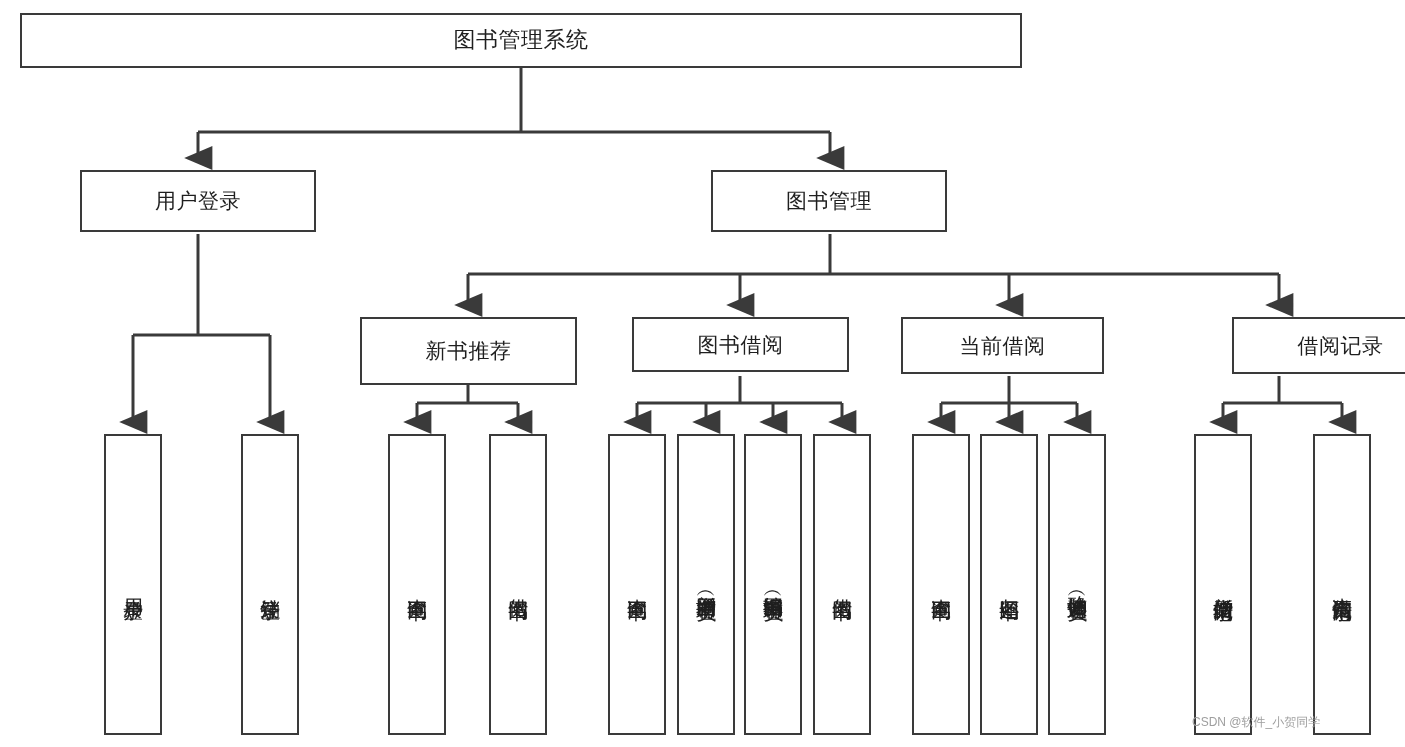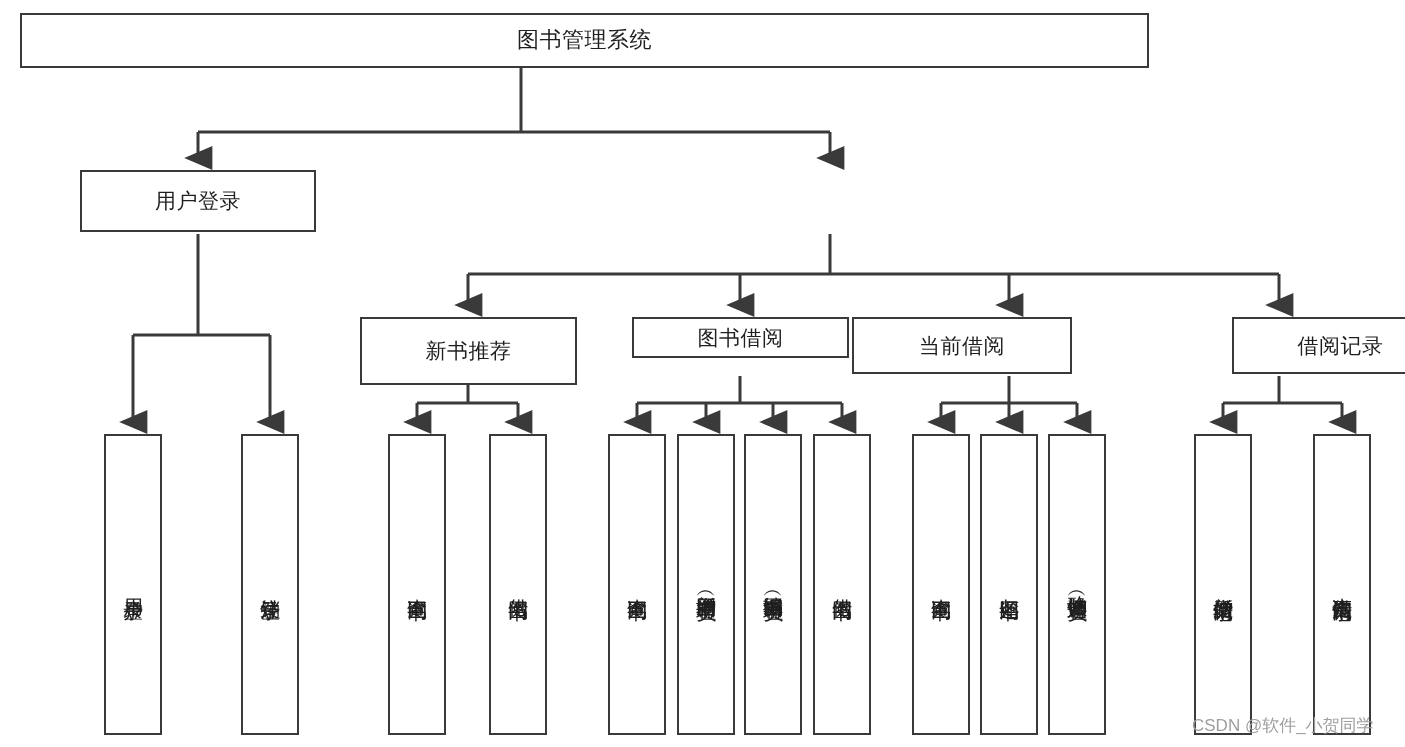--- a/index.html
+++ b/index.html
@@ -49,21 +49,21 @@
     text-orientation: upright;
     font-size: 20px;
     line-height: 1.08;
     letter-spacing: 1px;
   }
   .node.root .node-label { font-size: 22px; }
   #watermark {
     position: absolute;
     left: 1192px;
     top: 714px;
-    font-size: 17px;
+    font-size: 12px;
     color: #9e9e9e;
     white-space: nowrap;
     z-index: 5;
   }
 </style>
 </head>
 <body>
 
 <div id="diagram-root">
 
@@ -110,35 +110,38 @@
       <path d="M 1009 403 L 1009 422" marker-end="url(#arrowhead)"></path>
       <path d="M 1077 403 L 1077 422" marker-end="url(#arrowhead)"></path>
 
       <path d="M 1279 376 L 1279 403"></path>
       <path d="M 1223 403 L 1342 403"></path>
       <path d="M 1223 403 L 1223 422" marker-end="url(#arrowhead)"></path>
       <path d="M 1342 403 L 1342 422" marker-end="url(#arrowhead)"></path>
     </g>
   </svg>
 
-  <div class="node root" style="left:20px; top:13px; width:1129px; height:55px;">
+  <div class="node root" style="left:20px; top:13px; width:1002px; height:55px;">
     <span class="node-label">图书管理系统</span>
   </div>
 
   <div class="node" style="left:80px; top:170px; width:236px; height:62px;">
     <span class="node-label">用户登录</span>
   </div>
+  <div class="node" style="left:711px; top:170px; width:236px; height:62px;">
+    <span class="node-label">图书管理</span>
+  </div>
 
   <div class="node" style="left:360px; top:317px; width:217px; height:68px;">
     <span class="node-label">新书推荐</span>
   </div>
-  <div class="node" style="left:632px; top:317px; width:217px; height:41px;">
+  <div class="node" style="left:632px; top:317px; width:217px; height:55px;">
     <span class="node-label">图书借阅</span>
   </div>
-  <div class="node" style="left:852px; top:317px; width:220px; height:57px;">
+  <div class="node" style="left:901px; top:317px; width:203px; height:57px;">
     <span class="node-label">当前借阅</span>
   </div>
   <div class="node" style="left:1232px; top:317px; width:217px; height:57px;">
     <span class="node-label">借阅记录</span>
   </div>
 
   <div class="node vertical" style="left:104px; top:434px; width:58px; height:301px;">
     <span class="node-label">用户登录</span>
   </div>
   <div class="node vertical" style="left:241px; top:434px; width:58px; height:301px;">

